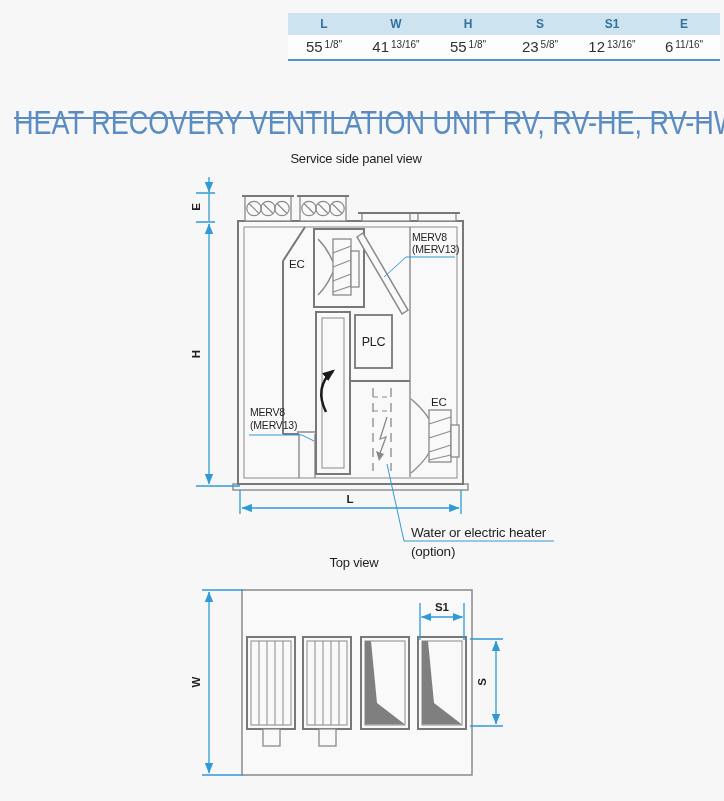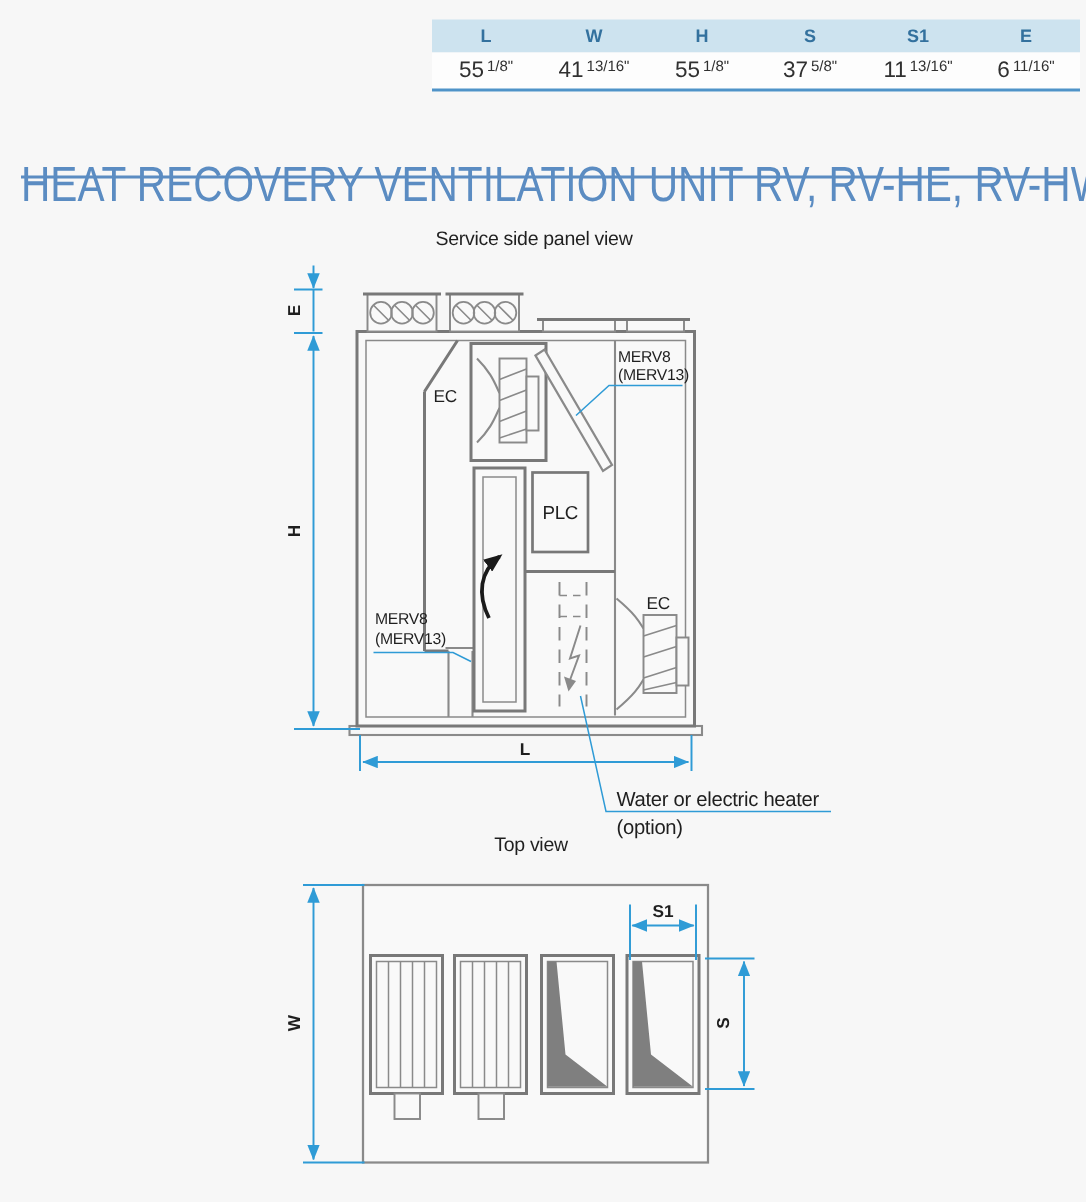--- a/index.html
+++ b/index.html
@@ -54,22 +54,22 @@
     <div class="dim-cell">W</div>
     <div class="dim-cell">H</div>
     <div class="dim-cell">S</div>
     <div class="dim-cell">S1</div>
     <div class="dim-cell">E</div>
   </div>
   <div class="dim-row values">
     <div class="dim-cell"><span>55</span><span class="frac">1/8"</span></div>
     <div class="dim-cell"><span>41</span><span class="frac">13/16"</span></div>
     <div class="dim-cell"><span>55</span><span class="frac">1/8"</span></div>
-    <div class="dim-cell"><span>37</span><span class="frac">5/8"</span></div>
-    <div class="dim-cell"><span>11</span><span class="frac">13/16"</span></div>
+    <div class="dim-cell"><span>23</span><span class="frac">5/8"</span></div>
+    <div class="dim-cell"><span>12</span><span class="frac">13/16"</span></div>
     <div class="dim-cell"><span>6</span><span class="frac">11/16"</span></div>
   </div>
 </div>
 
 <h1 class="page-title">HEAT RECOVERY VENTILATION UNIT RV, RV-HE, RV-HW</h1>
 <div class="title-rule"></div>
 
 <svg class="drawing" width="724" height="661" viewBox="0 140 724 661">
   <defs>
     <marker id="abE" viewBox="0 0 10 8" refX="9.5" refY="4" markerWidth="8" markerHeight="6.4" orient="auto">

